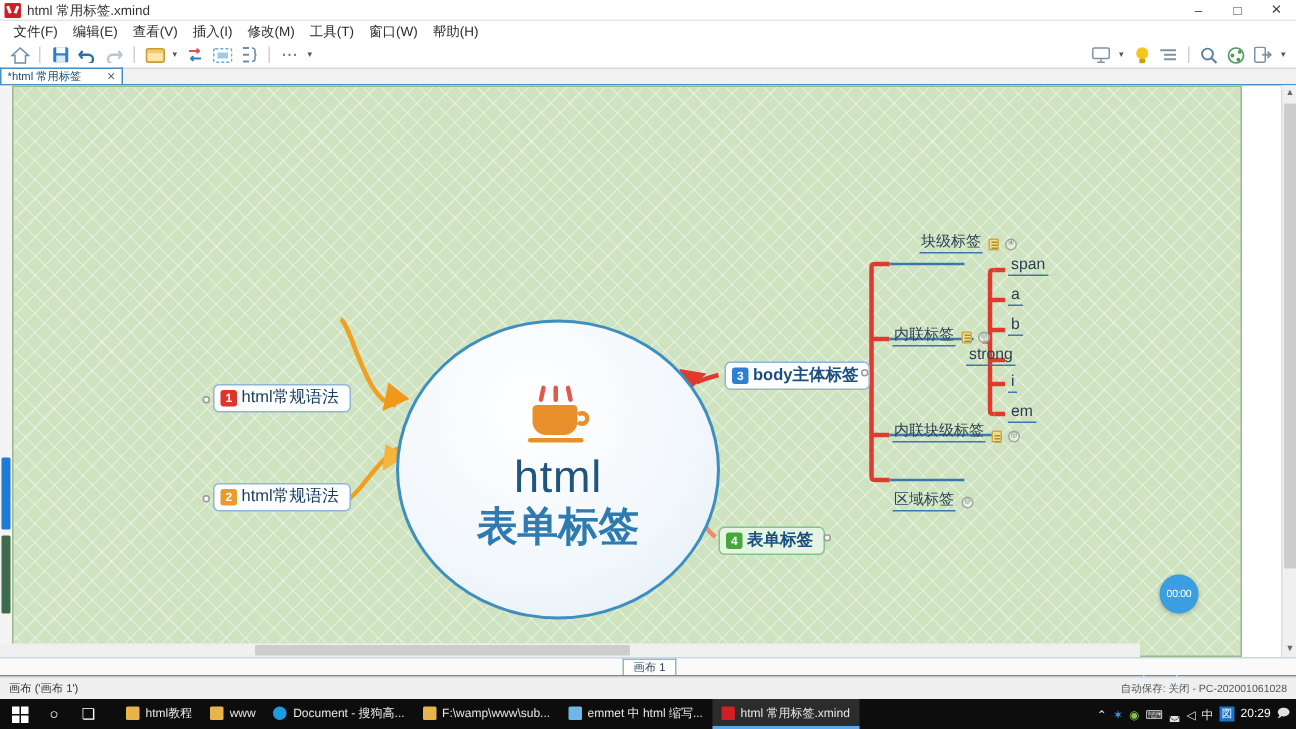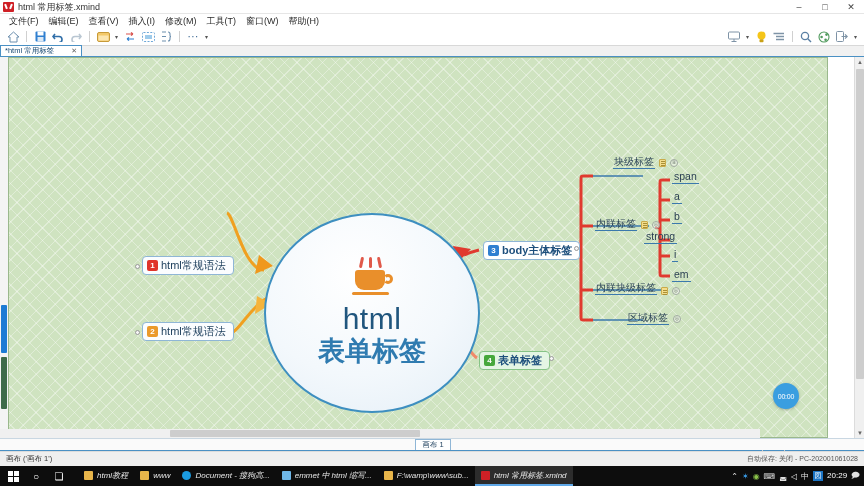--- a/index.html
+++ b/index.html
@@ -286,21 +286,20 @@
     display: grid; grid-template-columns: 5px 5px; grid-template-rows: 5px 5px; gap: 1px;
   }
   .winlogo i { background: #fff; display: block; }
   .task-items { display: flex; align-items: center; gap: 0; margin-left: 8px; }
   .task-item {
     display: flex; align-items: center; gap: 4px;
     height: 20px; padding: 0 6px;
     font-size: 8px; color: #e8e8e8; white-space: nowrap;
     max-width: 120px; overflow: hidden;
     border-bottom: 2px solid transparent;
-    font-style: italic;
   }
   .task-item.active { background: rgba(255,255,255,0.13); border-bottom-color: #5fa8e8; }
   .task-ic { width: 9px; height: 9px; border-radius: 1px; flex: 0 0 auto; }
   .tray { margin-left: auto; display: flex; align-items: center; gap: 4px; padding-right: 4px; }
   .tray .ti { font-size: 8px; color: #e0e0e0; }
   .tray-clock { font-size: 8px; color: #fff; line-height: 1; }
   .tray-sq {
     width: 10px; height: 10px; background: #1b74c4; color: #fff;
     font-size: 7px; display: flex; align-items: center; justify-content: center;
   }
@@ -530,21 +529,21 @@
         <span class="note-icon"></span>
         <span class="ring-icon">◎</span>
       </div>
 
       <div class="sub" style="left:586px; top:224px;align-items:flex-end;">
         <span class="txt">内联块级标签</span>
         <span class="note-icon"></span>
         <span class="ring-icon">◎</span>
       </div>
 
-      <div class="sub" style="left:586px; top:254px;margin-left:32px;">
+      <div class="sub" style="left:586px; top:270px;">
         <span class="txt">区域标签</span>
         <span class="ring-icon">◎</span>
       </div>
 
       <div class="leaf" style="left:663px; top:112px;">span</div>
       <div class="leaf" style="left:663px; top:132px;">a</div>
       <div class="leaf" style="left:663px; top:152px;">b</div>
       <div class="leaf" style="left:635px; top:172px;">strong</div>
       <div class="leaf" style="left:663px; top:190px;">i</div>
       <div class="leaf" style="left:663px; top:210px;">em</div>
@@ -602,26 +601,26 @@
       </div>
       <div class="task-item">
         <span class="task-ic" style="background:#e8b54a"></span>
         <span>www</span>
       </div>
       <div class="task-item">
         <span class="task-ic" style="background:#1b9be0;border-radius:50%"></span>
         <span>Document - 搜狗高...</span>
       </div>
       <div class="task-item">
+        <span class="task-ic" style="background:#e8b54a"></span>
+        <span>F:\wamp\www\sub...</span>
+      </div>
+      <div class="task-item">
         <span class="task-ic" style="background:#6fb7e8"></span>
         <span>emmet 中 html 缩写...</span>
-      </div>
-      <div class="task-item">
-        <span class="task-ic" style="background:#e8b54a"></span>
-        <span>F:\wamp\www\sub...</span>
       </div>
       <div class="task-item active">
         <span class="task-ic" style="background:#cf2026"></span>
         <span>html 常用标签.xmind</span>
       </div>
     </div>
     <div class="tray">
       <span class="ti">⌃</span>
       <span class="ti" style="color:#3aa0ef">✶</span>
       <span class="ti" style="color:#8bc34a">◉</span>

